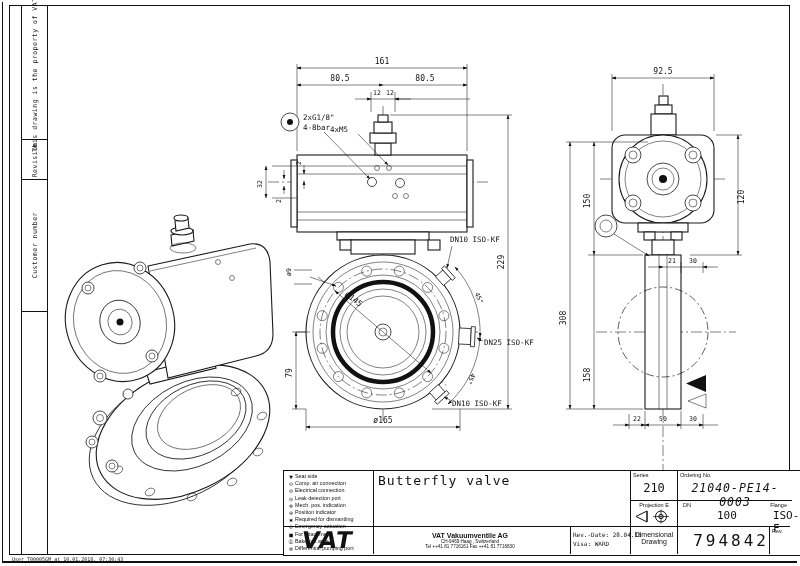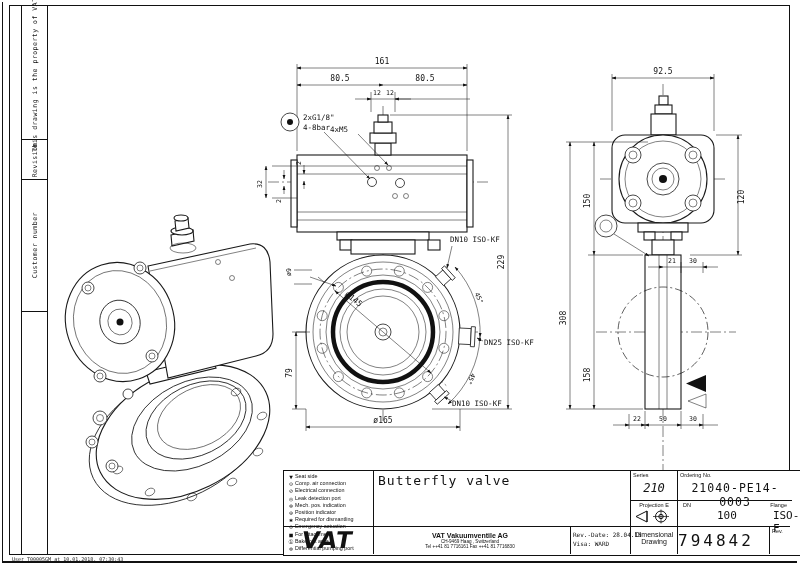--- a/index.html
+++ b/index.html
@@ -40,25 +40,25 @@
   .lg-lb{font-size:5.4px;line-height:7px;white-space:nowrap;font-family:"Liberation Sans",sans-serif;}
   .tb-desc{left:90px;top:0;width:256px;height:55px;padding:2px 4px;}
   .desc-text{font-size:13px;letter-spacing:1px;}
   .c-series{left:346px;top:0;width:47px;height:30px;border-left:1.2px solid #111;border-bottom:1.2px solid #111;}
   .c-order{left:393px;top:0;width:115px;height:30px;border-left:1.2px solid #111;border-bottom:1.2px solid #111;}
   .c-proj{left:346px;top:30px;width:47px;height:25px;border-left:1.2px solid #111;}
   .c-dn{left:393px;top:30px;width:115px;height:25px;border-left:1.2px solid #111;}
   .c-logo{left:0px;top:55px;width:286px;height:28px;border-top:1.3px solid #111;display:flex;align-items:center;}
   .c-rev{left:286px;top:55px;width:60px;height:28px;border-top:1.3px solid #111;border-left:1.2px solid #111;padding:3px 2px;}
   .c-dim{left:346px;top:55px;width:47px;height:28px;border-top:1.3px solid #111;border-left:1.2px solid #111;text-align:center;}
-  .c-num{left:393px;top:55px;width:92px;height:28px;border-top:1.3px solid #111;border-left:1.2px solid #111;display:flex;align-items:center;justify-content:flex-start;}
+  .c-num{left:393px;top:55px;width:92px;height:28px;border-top:1.3px solid #111;border-left:1.2px solid #111;display:flex;align-items:center;justify-content:flex-end;}
   .c-revl{left:485px;top:55px;width:21px;height:28px;border-top:1.3px solid #111;border-left:1.2px solid #111;}
   .cell-cap{font-size:5.5px;padding:1px 2px;font-family:"Liberation Sans",sans-serif;}
-  .series-val{font-size:12px;text-align:center;margin-top:2px;font-style:italic;}
-  .order-val{font-size:11.5px;text-align:center;letter-spacing:1px;margin-top:2px;}
+  .series-val{font-size:12px;text-align:center;margin-top:2px;}
+  .order-val{font-size:11.5px;text-align:center;letter-spacing:1px;margin-top:2px;font-style:italic;}
   .dnflex{display:flex;justify-content:space-between;padding:0 3px;}
   .dn-val{font-size:11px;margin-left:36px;}
   .proj-sym{display:block;margin:0 auto;}
   .logo-wrap{width:86px;text-align:center;flex:none;}
   .vat-logo{font-family:"DejaVu Sans",sans-serif;font-weight:bold;font-size:23px;letter-spacing:1px;
             transform:skewX(-10deg);display:inline-block;line-height:22px;}
   .co-block{flex:1;text-align:center;font-family:"Liberation Sans",sans-serif;}
   .co-name{font-size:7px;font-weight:bold;}
   .co-adr{font-size:4.6px;}
   .rv-line{font-size:6px;line-height:9px;white-space:nowrap;}

